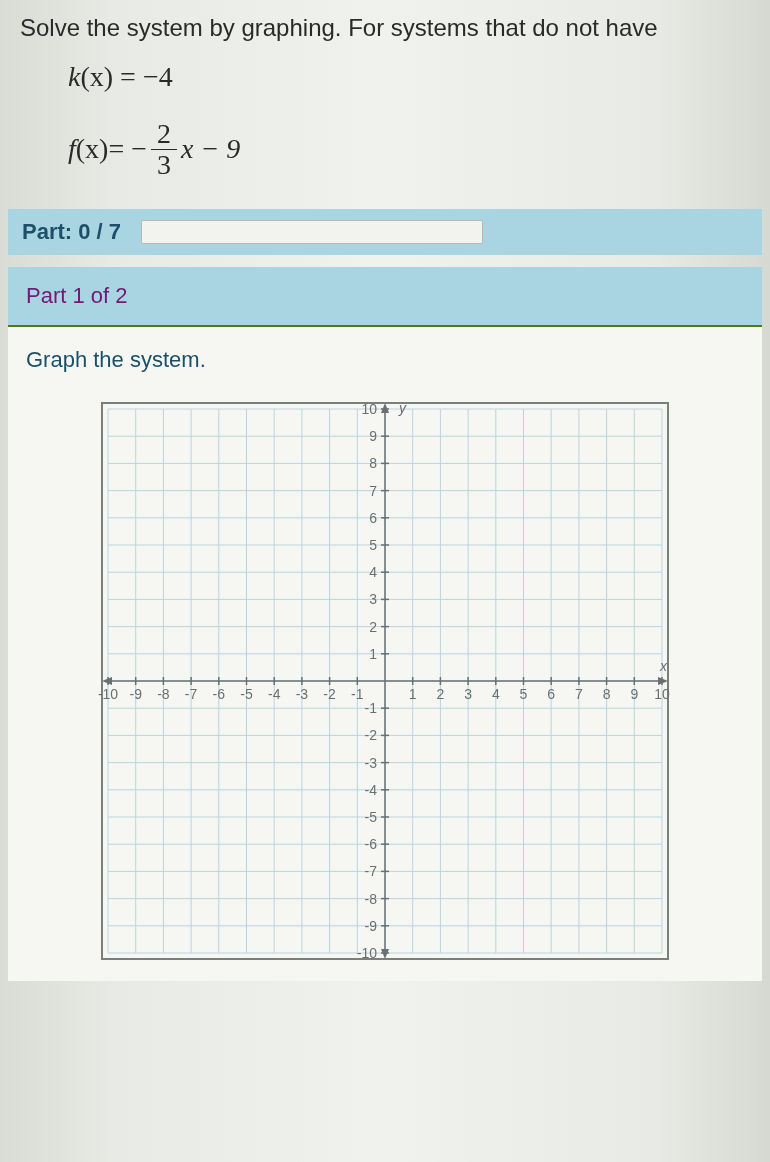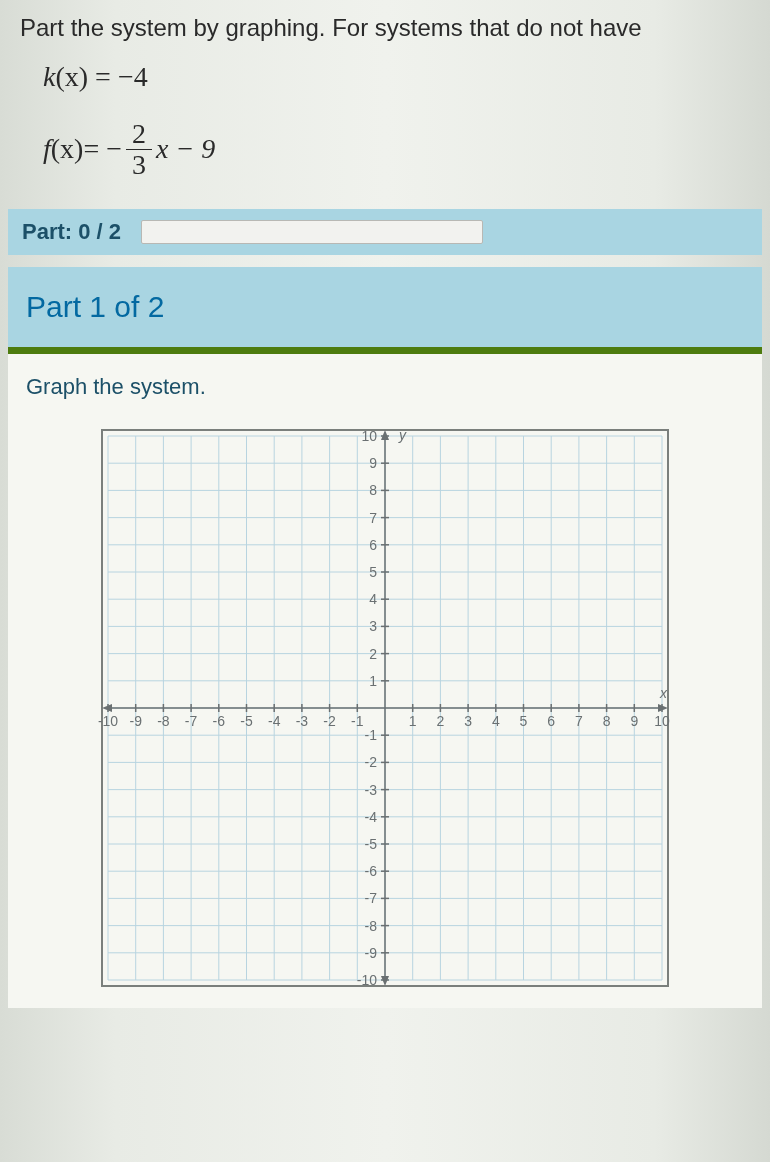--- a/index.html
+++ b/index.html
@@ -11,21 +11,21 @@
     height: 1162px;
     overflow: hidden;
     color: #2a2a2a;
   }
   .question-text {
     padding: 12px 20px 8px 20px;
     font-size: 24px;
     line-height: 1.3;
   }
   .equations {
-    padding: 10px 0 20px 43px;
+    padding: 10px 0 20px 68px;
     font-size: 28px;
     font-family: 'Times New Roman', serif;
     font-style: italic;
   }
   .eq1 { margin-bottom: 26px; }
   .eq2 { display: flex; align-items: center; }
   .frac {
     display: inline-flex;
     flex-direction: column;
     align-items: center;
@@ -48,29 +48,29 @@
   .progress-track {
     flex: 0 0 340px;
     height: 22px;
     background: #f2f2ef;
     border: 1px solid #b8b8b4;
     border-radius: 2px;
   }
   .part-header {
     margin: 0 8px;
     background: #a9d5e2;
-    padding: 23px 18px;
-    font-size: 30px;
-    color: #0369a1;
+    padding: 16px 18px;
+    font-size: 22px;
+    color: #701a75;
   }
   .content-panel {
     margin: 0 8px;
     background: #f6f7f2;
     padding: 20px 18px 10px 18px;
-    border-top: 7px solid #4d7c0f;
+    border-top: 2px solid #4d7c0f;
   }
   .instruction {
     font-size: 22px;
     color: #1c5068;
     margin-bottom: 18px;
   }
   .graph-area {
     display: flex;
     justify-content: center;
   }
@@ -78,41 +78,41 @@
   .grid line { stroke: #b8d4e0; stroke-width: 1; }
   .axis line { stroke: #6a7072; stroke-width: 1.5; }
   .axis text { fill: #6a7072; font-size: 14px; }
   .tick-label { fill: #6a7072; font-size: 14px; }
   .border { stroke: #7a7f7c; stroke-width: 2; fill: none; }
 </style>
 </head>
 <body>
 
 <div class="question-text">
-  <span>Part the system by graphing. For systems that do not have</span><br>
+  <span>Solve the system by graphing. For systems that do not have</span><br>
 </div>
 
 <div class="equations">
   <div class="eq1">
     <span>k</span><span class="upright">(x)</span><span class="upright"> = </span><span class="upright">−4</span>
   </div>
   <div class="eq2">
     <span>f</span>
       <span class="upright">(x)</span>
       <span class="upright"> = − </span>
     <span class="frac">
       <span class="num">2</span>
       <span class="den">3</span>
     </span>
     <span>x − 9</span>
   </div>
 </div>
 
 <div class="progress-bar">
-  <b><span class="progress-label">Part: 0 / 2</span></b>
+  <b><span class="progress-label">Part: 0 / 7</span></b>
   <div class="progress-track"></div>
 </div>
 
 <div class="part-header">
   <span>Part 1 of 2</span>
 </div>
 
 <div class="content-panel">
   <div class="instruction">Graph the system.</div>
   <div class="graph-area">

